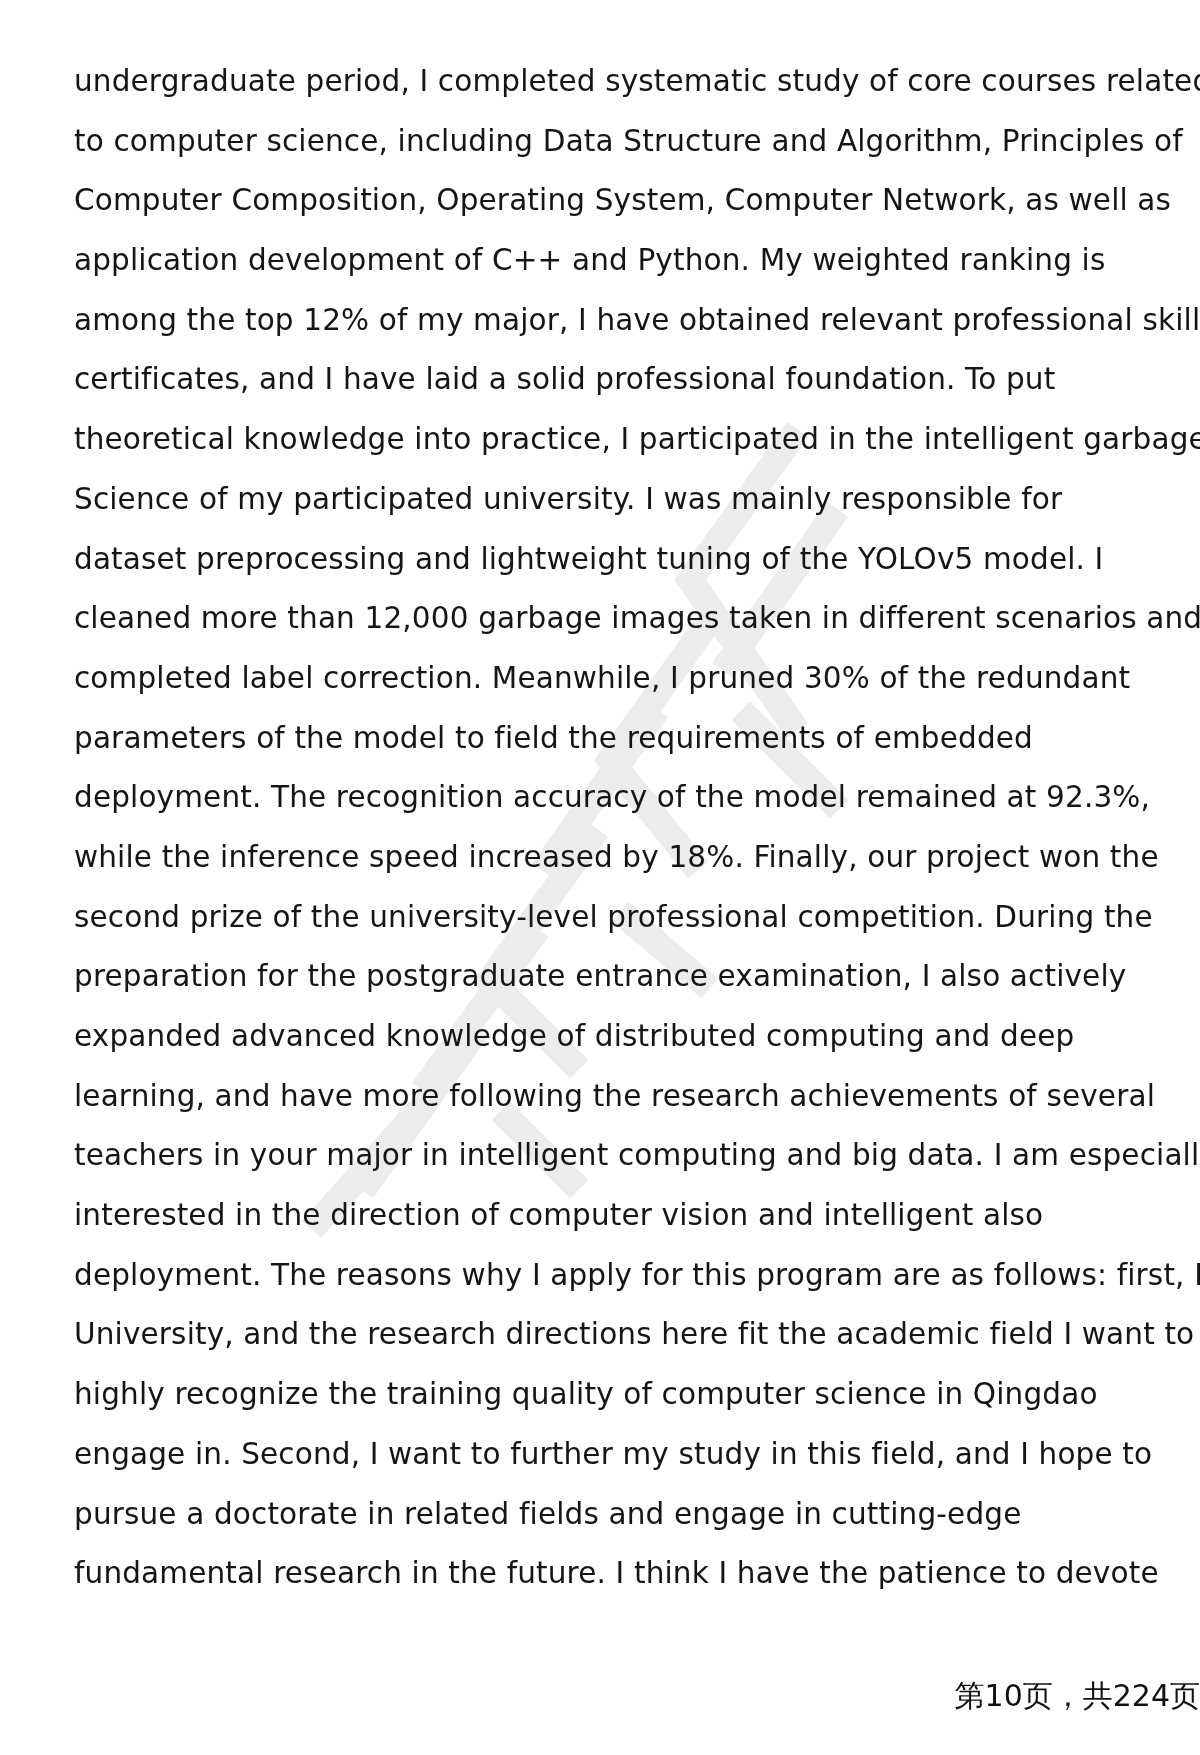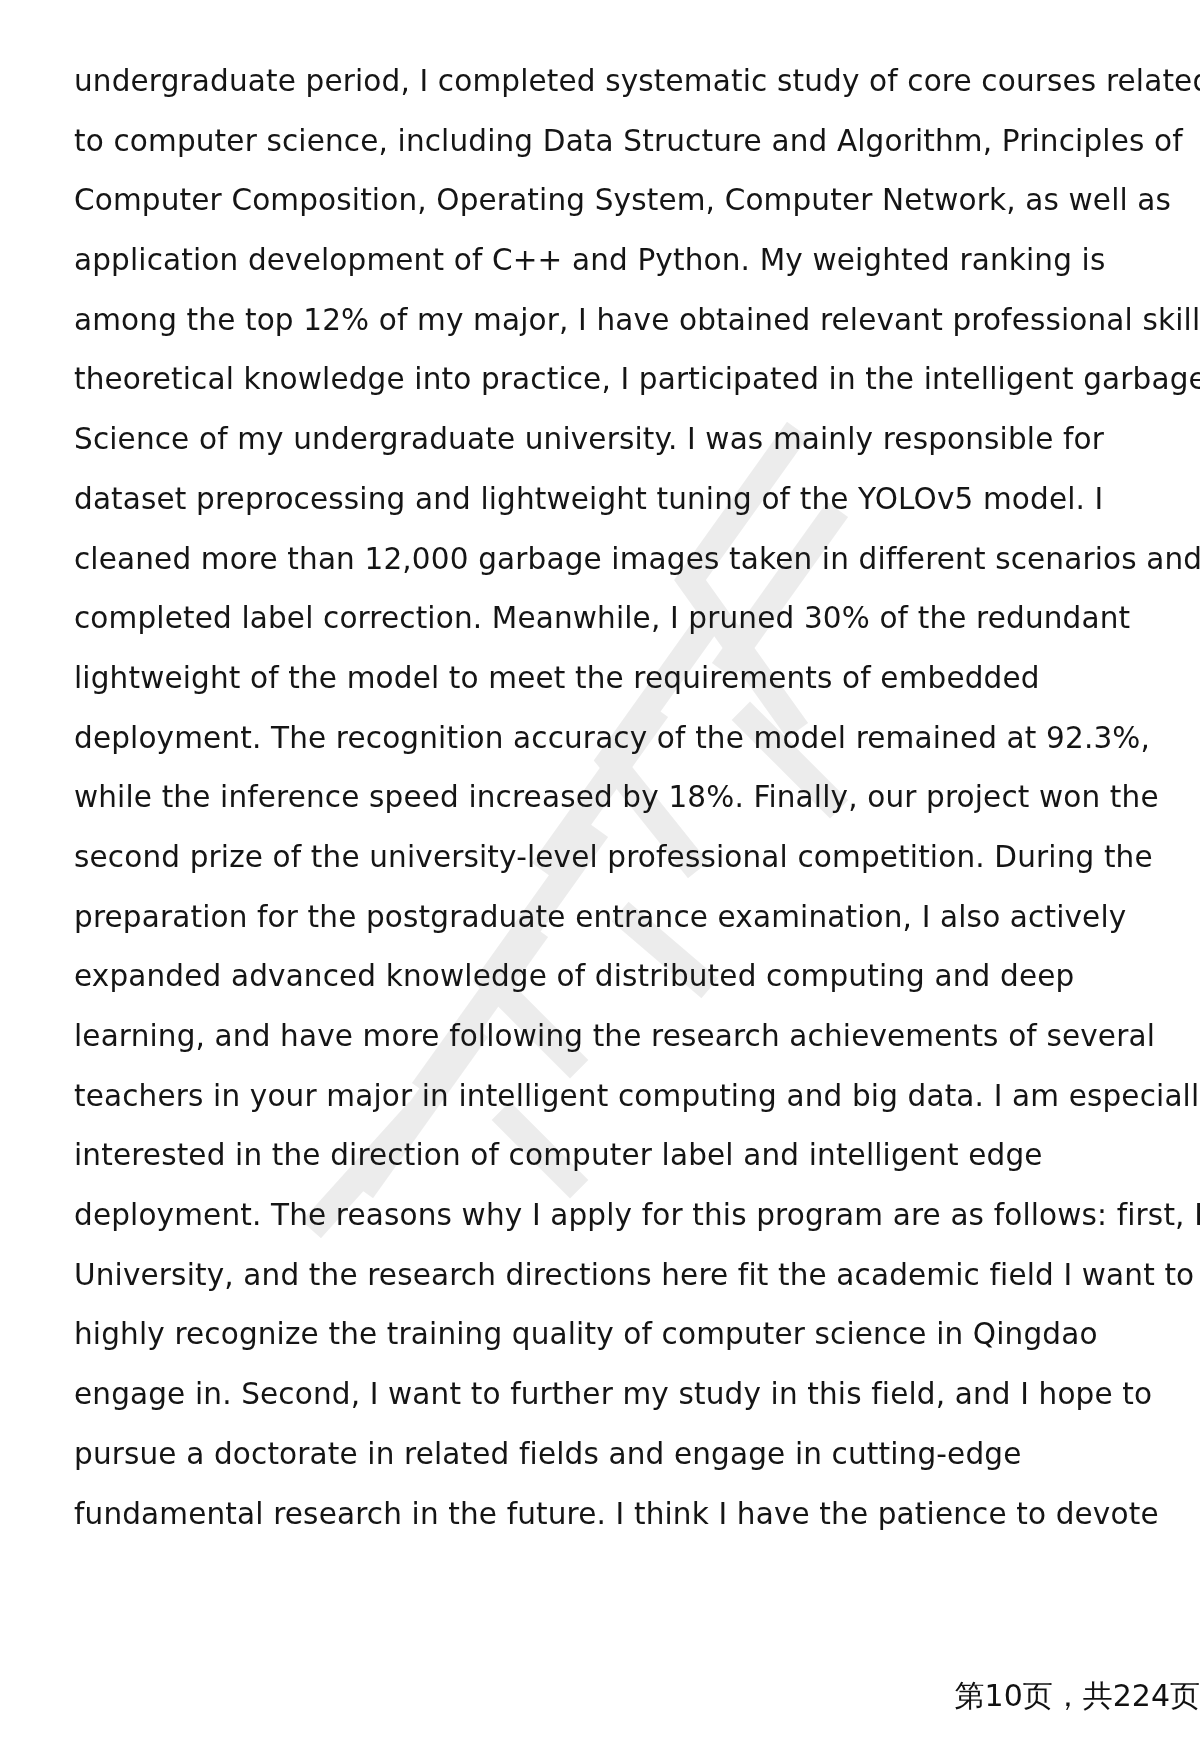--- a/index.html
+++ b/index.html
@@ -84,34 +84,35 @@
       </g>
     </svg>
   </div>
 
   <div class="body-text">
     <span class="line">undergraduate period, I completed systematic study of core courses related</span>
     <span class="line">to computer science, including Data Structure and Algorithm, Principles of</span>
     <span class="line">Computer Composition, Operating System, Computer Network, as well as</span>
     <span class="line">application development of C++ and Python. My weighted ranking is</span>
     <span class="line">among the top 12% of my major, I have obtained relevant professional skill</span>
+    <span class="line">certificates, and I have laid a solid professional foundation. To put</span>
     <span class="line">theoretical knowledge into practice, I participated in the intelligent garbage</span>
-    <span class="line">Science of my undergraduate university. I was mainly responsible for</span>
+    <span class="line">Science of my participated university. I was mainly responsible for</span>
     <span class="line">dataset preprocessing and lightweight tuning of the YOLOv5 model. I</span>
     <span class="line">cleaned more than 12,000 garbage images taken in different scenarios and</span>
     <span class="line">completed label correction. Meanwhile, I pruned 30% of the redundant</span>
-    <span class="line">lightweight of the model to meet the requirements of embedded</span>
+    <span class="line">parameters of the model to field the requirements of embedded</span>
     <span class="line">deployment. The recognition accuracy of the model remained at 92.3%,</span>
     <span class="line">while the inference speed increased by 18%. Finally, our project won the</span>
     <span class="line">second prize of the university-level professional competition. During the</span>
     <span class="line">preparation for the postgraduate entrance examination, I also actively</span>
     <span class="line">expanded advanced knowledge of distributed computing and deep</span>
     <span class="line">learning, and have more following the research achievements of several</span>
     <span class="line">teachers in your major in intelligent computing and big data. I am especially</span>
-    <span class="line">interested in the direction of computer label and intelligent edge</span>
+    <span class="line">interested in the direction of computer vision and intelligent also</span>
     <span class="line">deployment. The reasons why I apply for this program are as follows: first, I</span>
     <span class="line">University, and the research directions here fit the academic field I want to</span>
     <span class="line">highly recognize the training quality of computer science in Qingdao</span>
     <span class="line">engage in. Second, I want to further my study in this field, and I hope to</span>
     <span class="line">pursue a doctorate in related fields and engage in cutting-edge</span>
     <span class="line">fundamental research in the future. I think I have the patience to devote</span>
   </div>
 
   <div class="footer">第10页，共224页</div>
 

